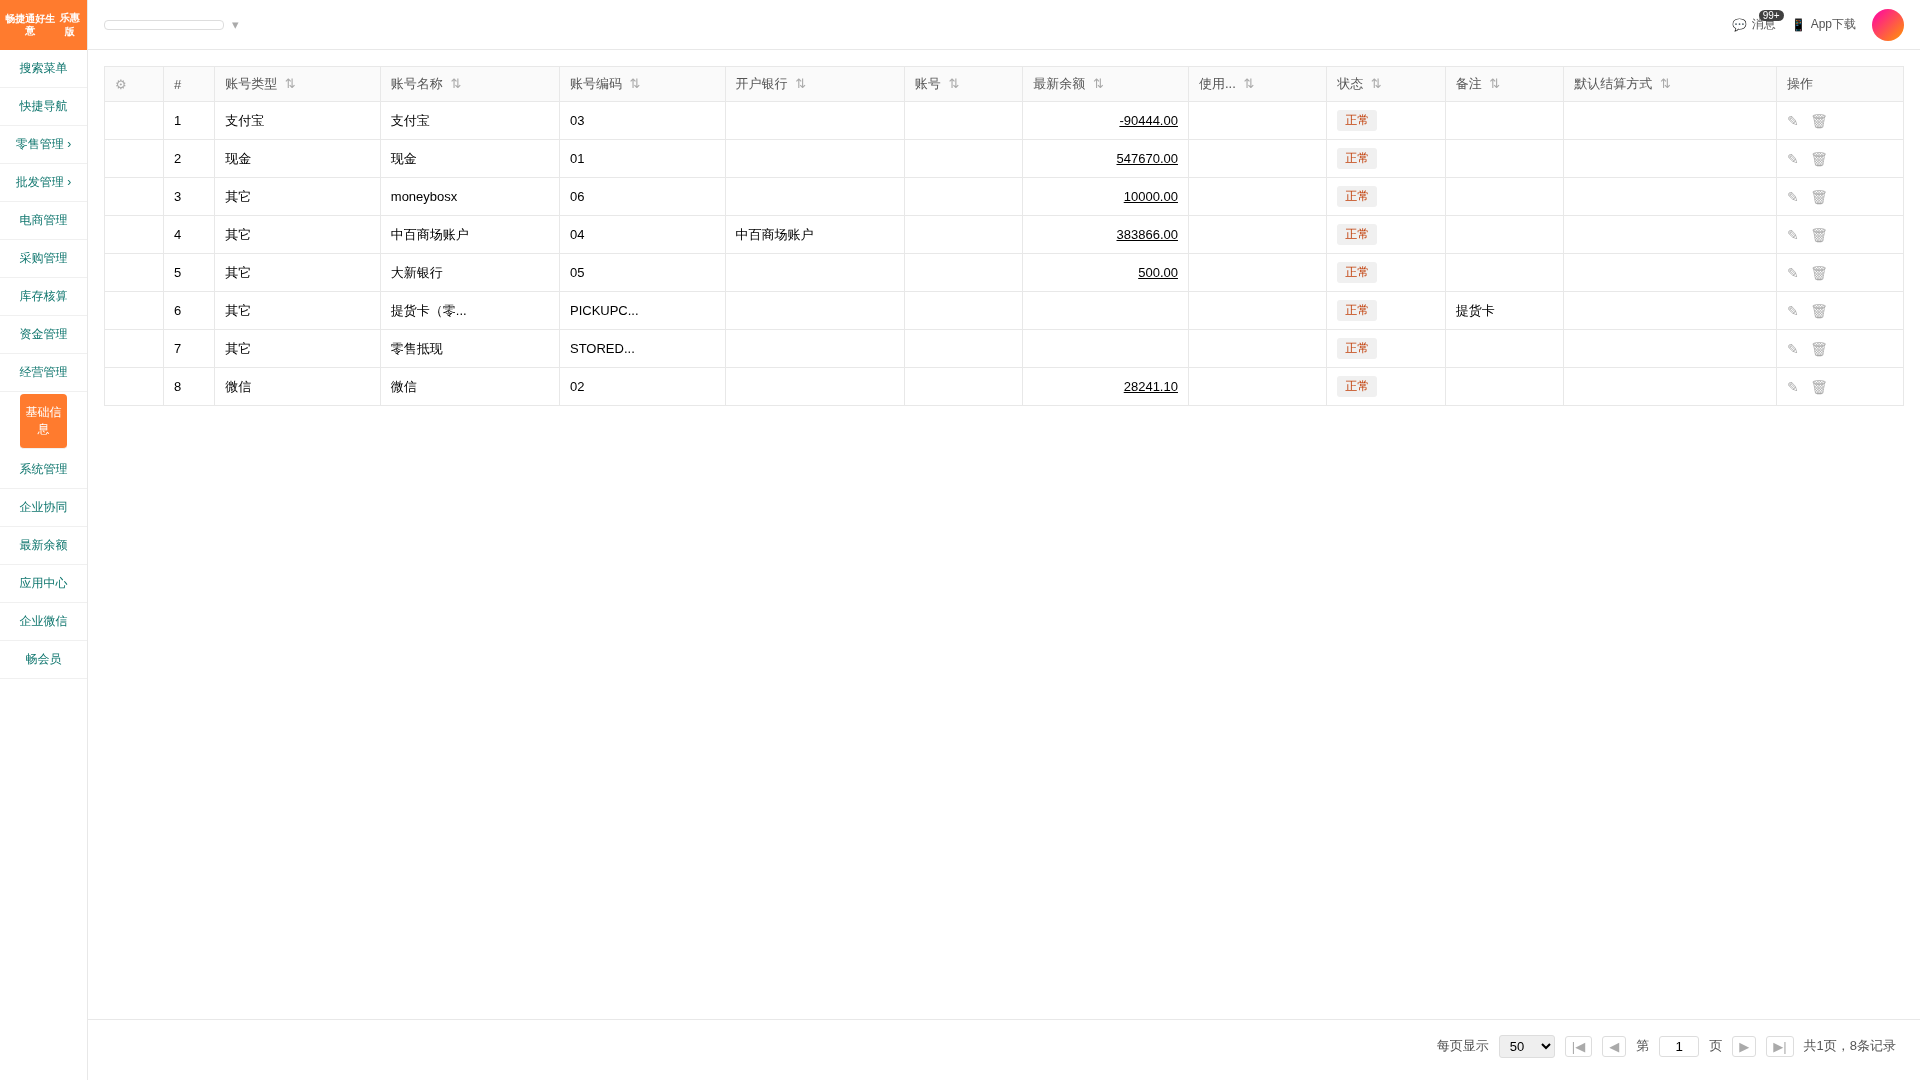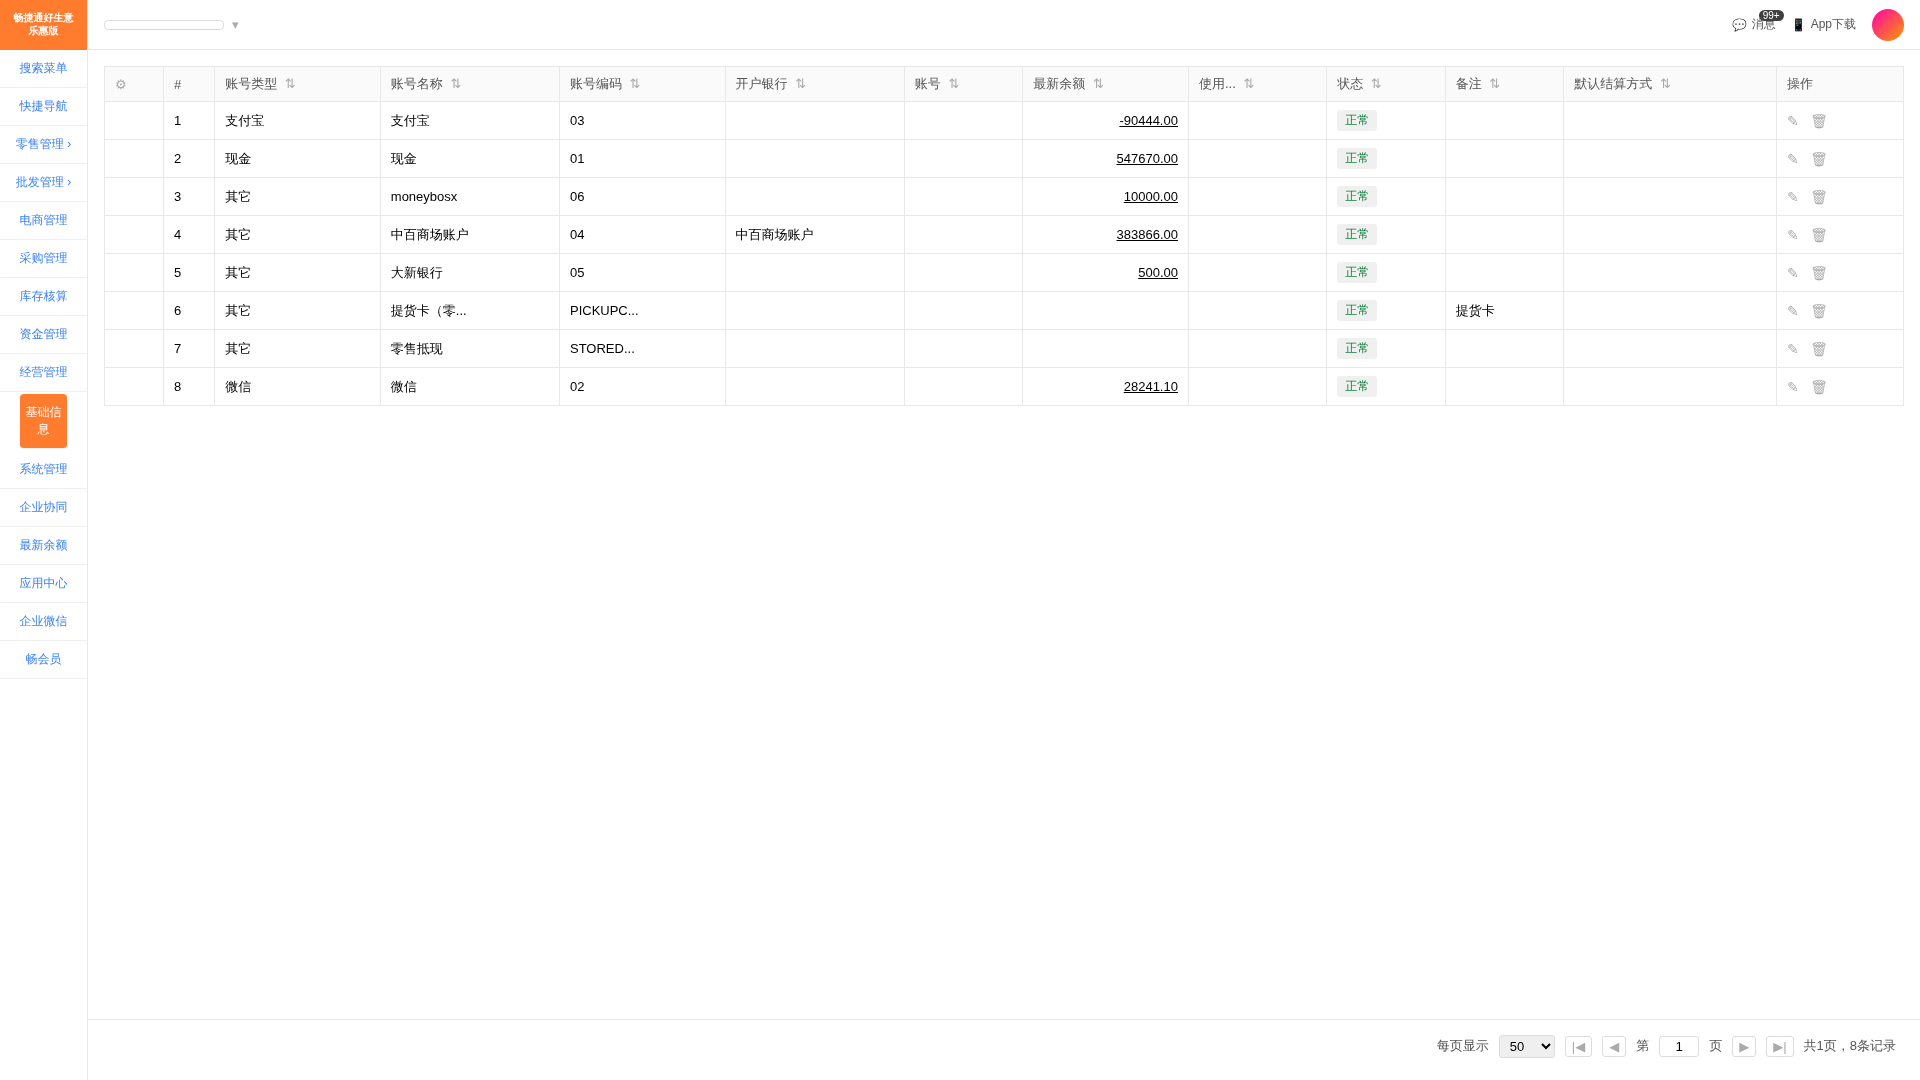--- a/index.html
+++ b/index.html
@@ -18,27 +18,27 @@
       background: #ff7b2e;
       height: 50px;
       display: flex;
       align-items: center;
       justify-content: center;
       color: white;
       font-size: 11px;
       font-weight: bold;
       padding: 4px;
       text-align: center;
-      flex-direction: column;
+      flex-direction: row;
     }
     .sidebar-item {
       padding: 10px 4px;
       text-align: center;
       font-size: 12px;
-      color: #3b82f6;
+      color: #0f766e;
       cursor: pointer;
       border-bottom: 1px solid #f0f0f0;
     }
     .sidebar-item.active { background: #ff7b2e; color: #fff; border-radius: 4px; margin: 2px 20px; }
 
     
     .main {
       flex: 1;
       display: flex;
       flex-direction: column;
@@ -173,21 +173,21 @@
       position: relative;
     }
     .data-table th .sort-icon { color: #aaa; margin-left: 4px; }
     .data-table td.number { text-align: right; text-decoration: underline; }
     .status-badge {
       display: inline-block;
       padding: 2px 8px;
       border-radius: 3px;
       font-size: 12px;
       background: #f0f0f0;
-      color: #15803d;
+      color: #c2410c;
     }
     .action-btn {
       cursor: pointer;
       color: #aaa;
       margin-right: 8px;
       font-size: 14px;
     }
     .settings-icon { color: #aaa; cursor: pointer; }
 
     

